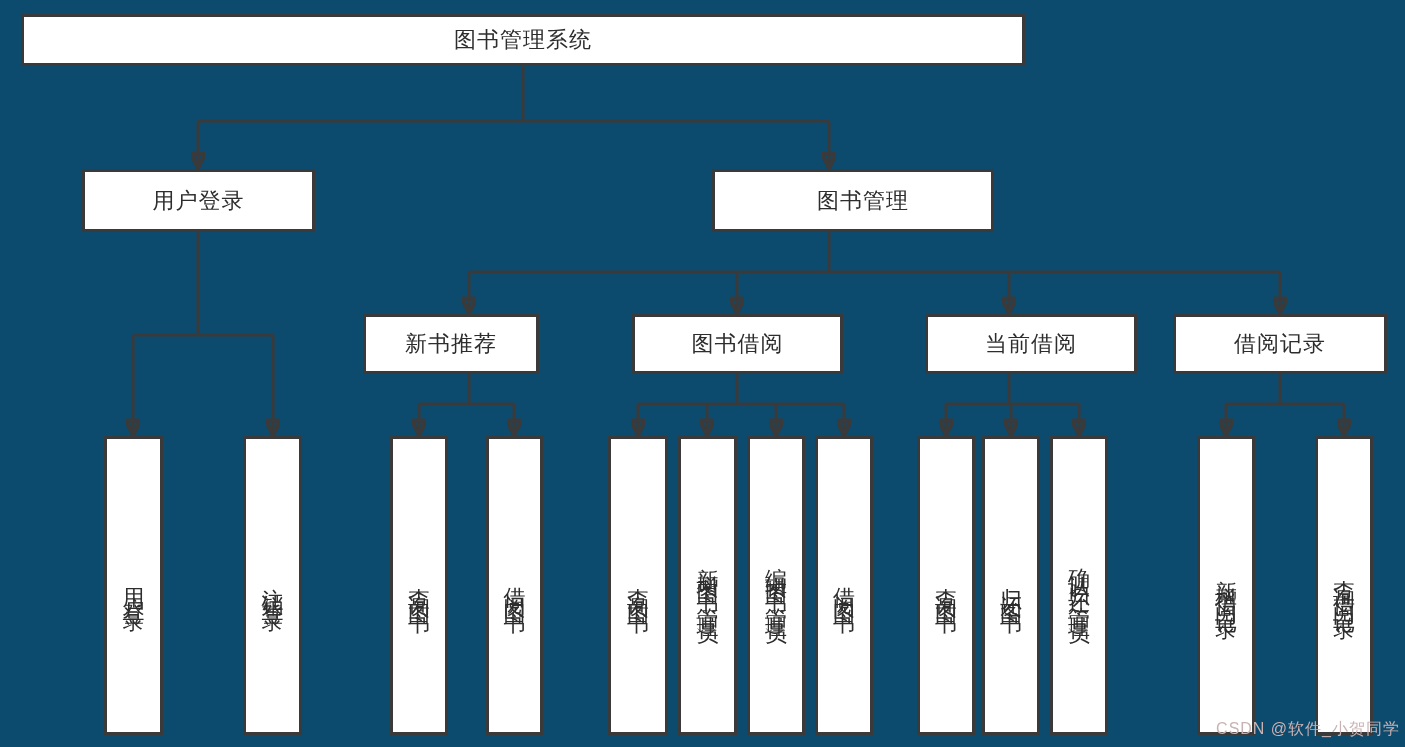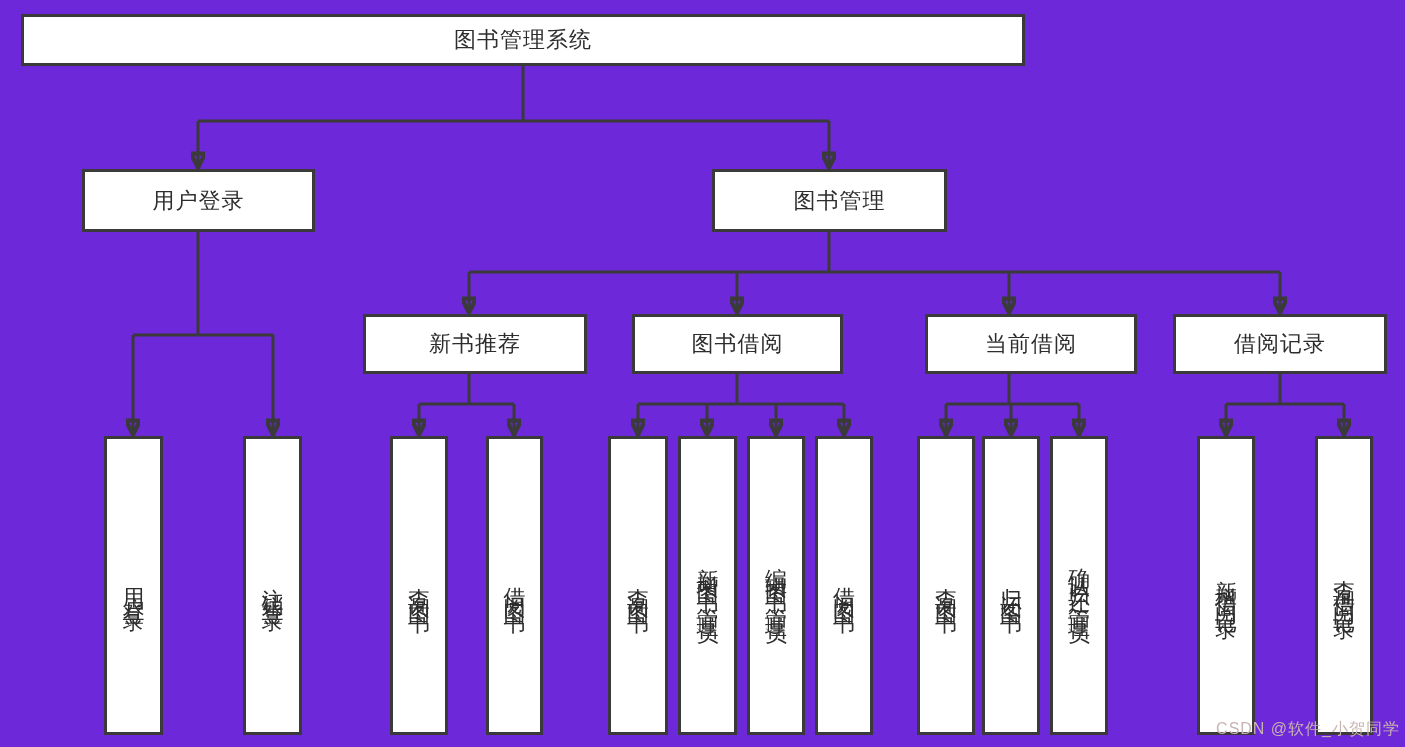--- a/index.html
+++ b/index.html
@@ -1,20 +1,20 @@
 <!DOCTYPE html>
 <html><head>
 <meta charset="utf-8">
 <style>
   html, body { margin: 0; padding: 0; background: #ffffff; }
   .canvas {
     position: relative;
     width: 1405px;
     height: 747px;
-    background: #6d28d9;
+    background: #0c4a6e;
     overflow: hidden;
     font-family: "Liberation Sans", "DejaVu Sans", sans-serif;
     color: #2d2d2d;
   }
   .wires {
     position: absolute;
     left: 0; top: 0;
     width: 1405px; height: 747px;
     pointer-events: none;
   }
@@ -120,25 +120,25 @@
     </g>
   </svg>
 
   <div class="box h" style="left:21px; top:14px; width:1004px; height:52px;">
     <span>图书管理系统</span>
   </div>
 
   <div class="box h lv2" style="left:82px; width:233px;">
     <span>用户登录</span>
   </div>
-  <div class="box h lv2" style="left:712px; width:235px;padding-left:20px;">
+  <div class="box h lv2" style="left:712px; width:282px;padding-left:20px;">
     <span>图书管理</span>
   </div>
 
-  <div class="box h lv3" style="left:363px; width:224px;">
+  <div class="box h lv3" style="left:363px; width:176px;">
     <span>新书推荐</span>
   </div>
   <div class="box h lv3" style="left:632px; width:211px;">
     <span>图书借阅</span>
   </div>
   <div class="box h lv3" style="left:903px; width:212px;margin-left:22px;">
     <span>当前借阅</span>
   </div>
   <div class="box h lv3" style="left:1173px; width:214px;">
     <span>借阅记录</span>

